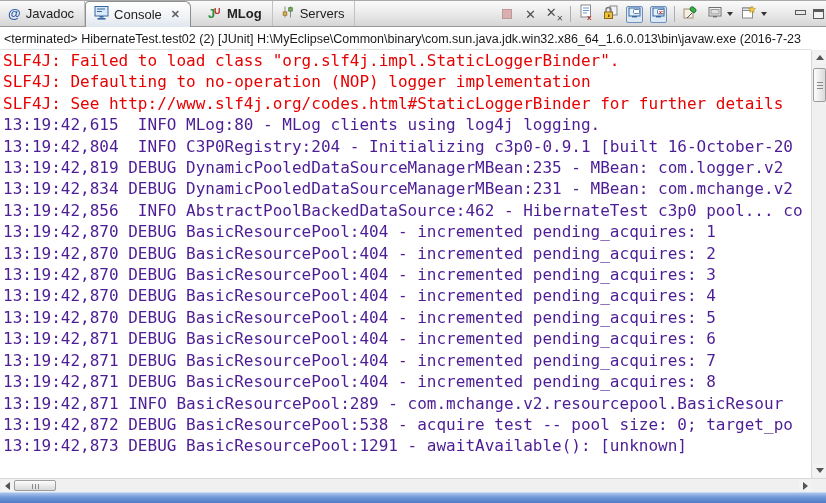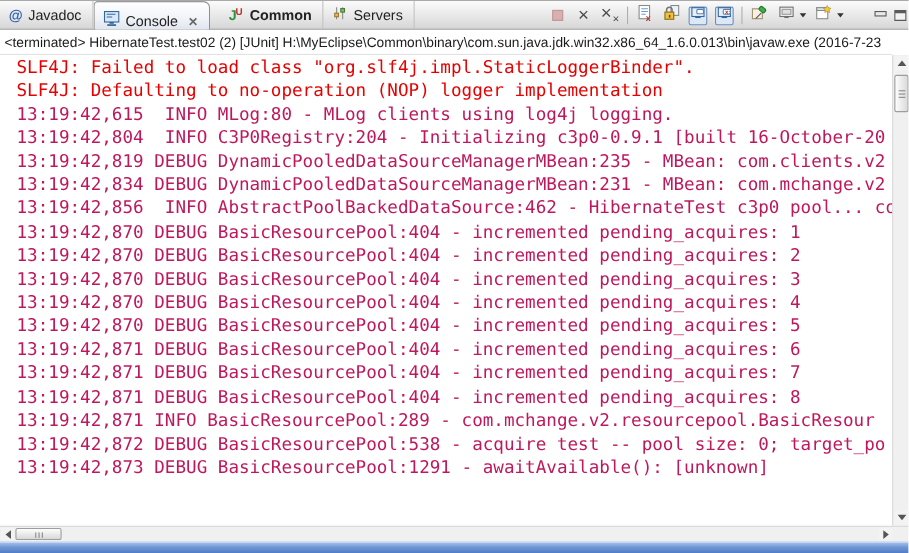--- a/index.html
+++ b/index.html
@@ -15,21 +15,21 @@
   }
   .tab {
     display:flex; align-items:center; gap:5px; padding:0 10px 0 8px;
     font-size:13px; color:#222; cursor:default; position:relative;
     border-right:1px solid #c2c2c2;
   }
   .tab.active {
     background:linear-gradient(#ffffff,#f0f3f7 60%,#dfe6ee);
     border:1px solid #8f8f8f; border-bottom:none;
     border-top-left-radius:4px; border-top-right-radius:6px;
-    margin-bottom:-1px; z-index:2;align-items:flex-end;
+    margin-bottom:-1px; z-index:2;
   }
   .tab.bold .tab-label { font-weight:bold; }
   .tab-close { margin-left:4px; font-size:11px; color:#666; font-weight:bold; cursor:pointer; }
 
   .at-icon { color:#2a5db0; font-weight:bold; font-size:13px; }
   .junit-j { fill:#2f9140; font-weight:bold; }
   .junit-u { fill:#c03028; font-weight:bold; }
 
   
   .view-toolbar {
@@ -51,27 +51,27 @@
   
   .proc-header {
     position:absolute; left:0; top:27px; width:811px; height:22px;
     background:#fff; font-size:12.5px; color:#1a1a1a;
     line-height:22px; padding-left:4px; white-space:nowrap; overflow:hidden;
     border-bottom:1px solid #e2e2e2;
   }
 
   
   .console-area {
-    position:absolute; left:12px; top:49px; width:811px; height:428px;
+    position:absolute; left:0; top:49px; width:811px; height:428px;
     background:#fff; overflow:hidden; cursor:text;
   }
   .console-line {
     font-family:"DejaVu Sans Mono","Liberation Mono",monospace;
     font-size:16px; line-height:21.4px; white-space:pre; padding-left:3px;
-    color:#be185d;
+    color:#4c1d95;
   }
   .console-line.stderr { color:#e60000; }
 
   
   .vscroll { position:absolute; right:0; top:49px; width:15px; height:428px; background:#f0f0f0; border-left:1px solid #d9d9d9; }
   .vthumb { position:absolute; left:1px; top:18px; width:13px; height:34px; background:linear-gradient(90deg,#fdfdfd,#dadada); border:1px solid #9d9d9d; border-radius:2px; }
   .vthumb .grip { position:absolute; left:3px; top:13px; width:6px; border-top:1px solid #8a8a8a; box-shadow:0 3px 0 #8a8a8a, 0 6px 0 #8a8a8a; }
   .sbtn { position:absolute; display:flex; align-items:center; justify-content:center; background:#f3f3f3; }
   .arr-up { width:0;height:0;border-left:4px solid transparent;border-right:4px solid transparent;border-bottom:5px solid #555; }
   .arr-down { width:0;height:0;border-left:4px solid transparent;border-right:4px solid transparent;border-top:5px solid #555; }
@@ -109,21 +109,21 @@
     <span class="tab-close">✕</span>
   </div>
 
   <div class="tab bold" style="margin-left:8px;">
     <span>
       <svg width="15" height="15" viewBox="0 0 15 15">
         <text x="1" y="13" font-size="13" class="junit-j" font-family="Liberation Sans,sans-serif">J</text>
         <text x="7" y="9" font-size="9" class="junit-u" font-family="Liberation Sans,sans-serif">U</text>
       </svg>
     </span>
-    <span class="tab-label">Common</span>
+    <span class="tab-label">MLog</span>
   </div>
 
   <div class="tab">
     <span>
       <svg width="14" height="14" viewBox="0 0 14 14">
         <line x1="4" y1="1.5" x2="4" y2="12.5" stroke="#8a8a8a"></line>
         <line x1="9.5" y1="1.5" x2="9.5" y2="12.5" stroke="#8a8a8a"></line>
         <rect x="2.3" y="7" width="3.4" height="3.2" fill="#e9bb55" stroke="#9a7a2a"></rect>
         <rect x="7.8" y="2.8" width="3.4" height="3.2" fill="#86bb66" stroke="#4a7a3a"></rect>
       </svg>
@@ -216,23 +216,24 @@
     <span class="win-min" title="Minimize"></span>
     <span class="win-max" title="Maximize"></span>
   </div>
 </div>
 
 <div class="proc-header">&lt;terminated&gt; HibernateTest.test02 (2) [JUnit] H:\MyEclipse\Common\binary\com.sun.java.jdk.win32.x86_64_1.6.0.013\bin\javaw.exe (2016-7-23</div>
 
 <div class="console-area">
     <div class="console-line stderr">SLF4J: Failed to load class "org.slf4j.impl.StaticLoggerBinder".</div>
     <div class="console-line stderr">SLF4J: Defaulting to no-operation (NOP) logger implementation</div>
+    <div class="console-line stderr">SLF4J: See http://www.slf4j.org/codes.html#StaticLoggerBinder for further details</div>
     <div class="console-line stdout">13:19:42,615  INFO MLog:80 - MLog clients using log4j logging.</div>
     <div class="console-line stdout">13:19:42,804  INFO C3P0Registry:204 - Initializing c3p0-0.9.1 [built 16-October-20</div>
-    <div class="console-line stdout">13:19:42,819 DEBUG DynamicPooledDataSourceManagerMBean:235 - MBean: com.clients.v2</div>
+    <div class="console-line stdout">13:19:42,819 DEBUG DynamicPooledDataSourceManagerMBean:235 - MBean: com.logger.v2</div>
     <div class="console-line stdout">13:19:42,834 DEBUG DynamicPooledDataSourceManagerMBean:231 - MBean: com.mchange.v2</div>
     <div class="console-line stdout">13:19:42,856  INFO AbstractPoolBackedDataSource:462 - HibernateTest c3p0 pool... co</div>
     <div class="console-line stdout">13:19:42,870 DEBUG BasicResourcePool:404 - incremented pending_acquires: 1</div>
     <div class="console-line stdout">13:19:42,870 DEBUG BasicResourcePool:404 - incremented pending_acquires: 2</div>
     <div class="console-line stdout">13:19:42,870 DEBUG BasicResourcePool:404 - incremented pending_acquires: 3</div>
     <div class="console-line stdout">13:19:42,870 DEBUG BasicResourcePool:404 - incremented pending_acquires: 4</div>
     <div class="console-line stdout">13:19:42,870 DEBUG BasicResourcePool:404 - incremented pending_acquires: 5</div>
     <div class="console-line stdout">13:19:42,871 DEBUG BasicResourcePool:404 - incremented pending_acquires: 6</div>
     <div class="console-line stdout">13:19:42,871 DEBUG BasicResourcePool:404 - incremented pending_acquires: 7</div>
     <div class="console-line stdout">13:19:42,871 DEBUG BasicResourcePool:404 - incremented pending_acquires: 8</div>

